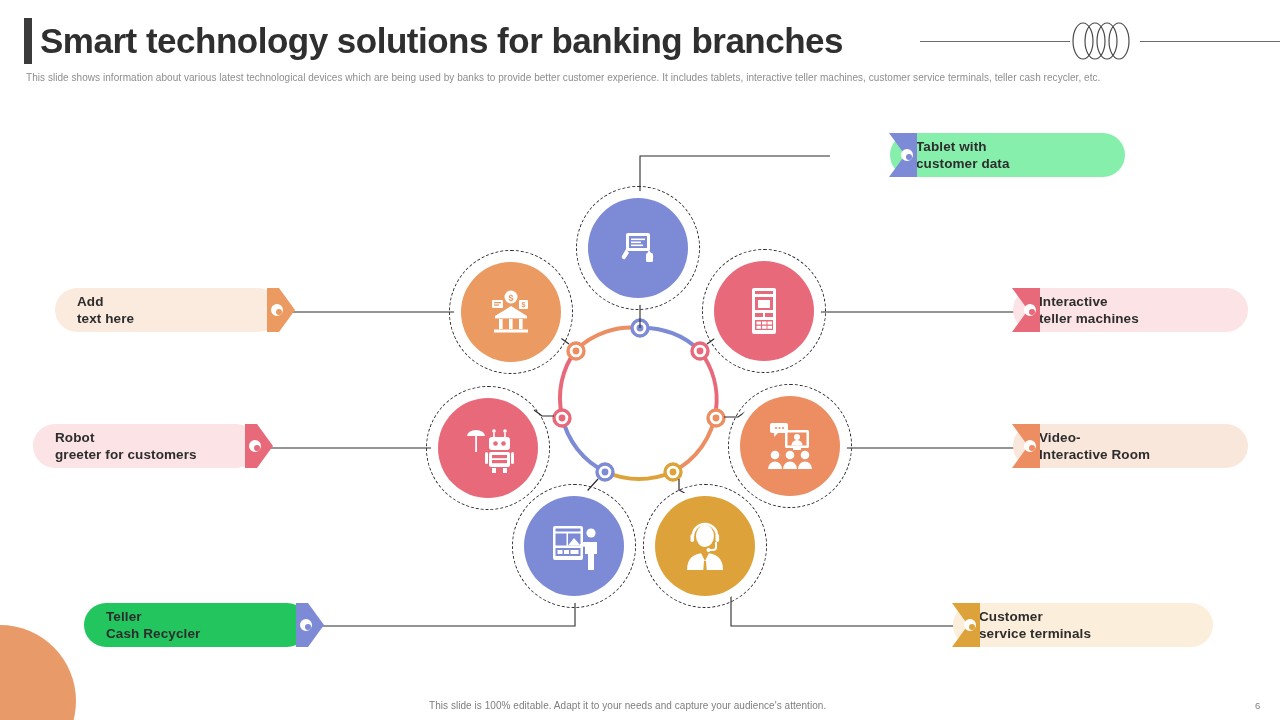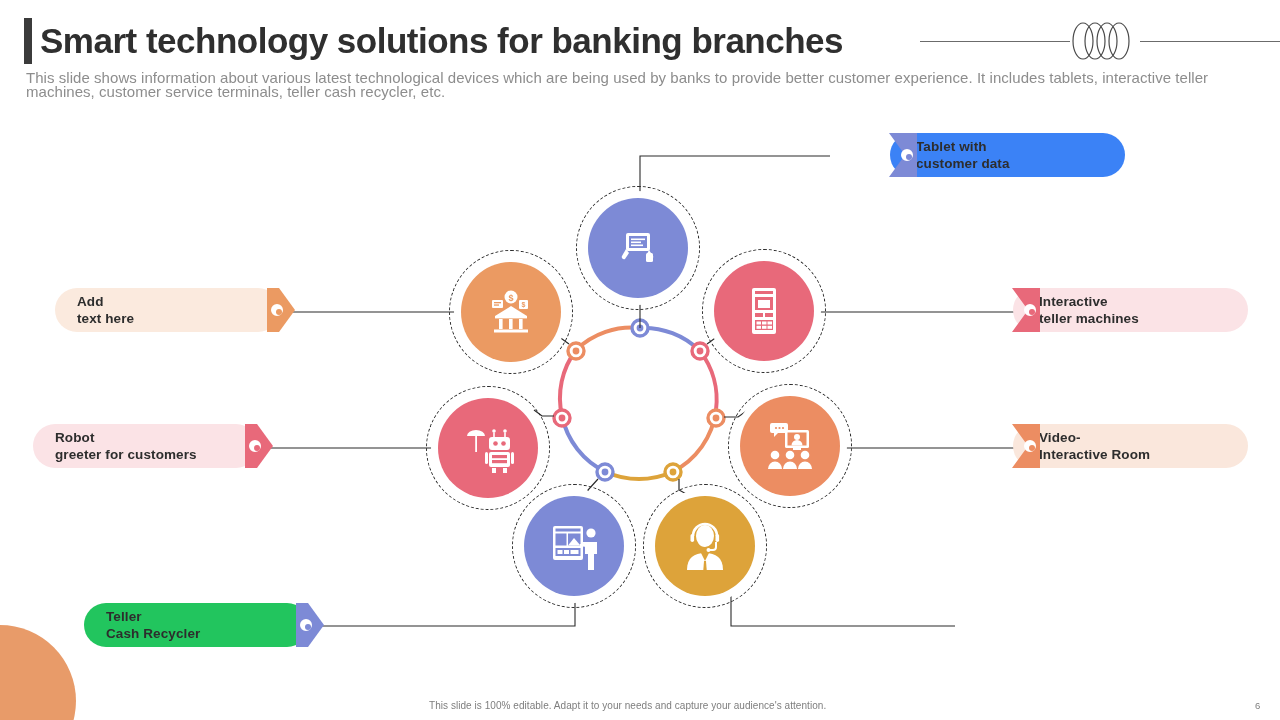--- a/index.html
+++ b/index.html
@@ -17,21 +17,21 @@
     position:absolute;left:40px;top:18px;
     font-size:35px;font-weight:bold;color:#2f2f2f;
     letter-spacing:-0.5px;white-space:nowrap;line-height:46px;
     font-family:"Liberation Sans", sans-serif;
   }
   #title-rule-left{position:absolute;left:920px;top:41px;width:150px;height:1px;background:#6b6b6b;}
   #title-rule-right{position:absolute;left:1140px;top:41px;width:145px;height:1px;background:#6b6b6b;}
   #title-deco{position:absolute;left:1065px;top:18px;width:80px;height:46px;}
   #subtitle{
     position:absolute;left:26px;top:71px;width:1200px;
-    font-size:15px;color:#8d8d8d;line-height:14px;letter-spacing:0.05px;
+    font-size:10px;color:#8d8d8d;line-height:14px;letter-spacing:0.05px;
   }
   
   #diagram{position:absolute;left:0;top:100px;width:1280px;height:570px;}
   #connector-svg{position:absolute;left:0;top:0;width:1280px;height:570px;}
   
   .node{position:absolute;width:100px;height:100px;}
   .node .ring{
     position:absolute;left:-12px;top:-12px;width:124px;height:124px;
     border-radius:50%;border:1.4px dashed #2b2b2b;box-sizing:border-box;
   }
@@ -294,21 +294,21 @@
         <rect x="35.5" y="14" width="3.6" height="8" rx="1.8" fill="#ffffff"></rect>
         <path d="M36 22 L36 27 A3 3 0 0 1 33 30 L30 30" fill="none" stroke="#ffffff" stroke-width="2"></path>
         <circle cx="28.5" cy="30" r="2" fill="#ffffff"></circle>
         <path d="M7 50 C7 38 14 33 25 33 C36 33 43 38 43 50 Z" fill="#ffffff"></path>
         <path d="M21 33 L25 41 L29 33 Z" fill="#dda33a"></path>
         <path d="M24 41 L26 41 L26.7 50 L23.3 50 Z" fill="#dda33a"></path>
       </svg>
     </div>
   </div>
 
-  <div class="pill right" style="left:890px;top:33px;width:235px;background:#3b82f6;">
+  <div class="pill right" style="left:890px;top:33px;width:235px;background:#86efac;">
     <svg class="arrow" style="left:-3px;top:0;" viewBox="0 0 30 44">
       <path d="M2 0 L30 0 L30 44 L2 44 L18 22 Z" fill="#7d8ad6"></path>
     </svg>
     <span class="arrow" style="left:-3px;top:0;">
       <span class="dot" style="left:14px;border:2px solid #ffffff;">
           <i style="background:#7d8ad6;"></i>
         </span>
     </span>
     <span class="txt">Tablet with
 customer data</span>
@@ -333,20 +333,32 @@
     </svg>
     <span class="arrow" style="left:-3px;top:0;">
       <span class="dot" style="left:14px;border:2px solid #ffffff;">
           <i style="background:#ec8d62;"></i>
         </span>
     </span>
     <span class="txt">Video-
 Interactive Room</span>
   </div>
 
+  <div class="pill right" style="left:953px;top:503px;width:260px;background:#fbeedb;">
+    <svg class="arrow" style="left:-3px;top:0;" viewBox="0 0 30 44">
+      <path d="M2 0 L30 0 L30 44 L2 44 L18 22 Z" fill="#dda33a"></path>
+    </svg>
+    <span class="arrow" style="left:-3px;top:0;">
+      <span class="dot" style="left:14px;border:2px solid #ffffff;">
+          <i style="background:#dda33a;"></i>
+        </span>
+    </span>
+    <span class="txt">Customer
+service terminals</span>
+  </div>
 
   <div class="pill left" style="left:55px;top:188px;width:225px;background:#fbeade;">
     <span class="txt">Add
 text here</span>
     <svg class="arrow" style="right:-17px;top:0;" viewBox="0 0 30 44">
       <path d="M0 0 L12 0 L28 22 L12 44 L0 44 Z" fill="#eb9a62"></path>
     </svg>
     <span class="arrow" style="right:-17px;top:0;">
       <span class="dot" style="left:4px;border:2px solid #ffffff;">
           <i style="background:#eb9a62;"></i>

